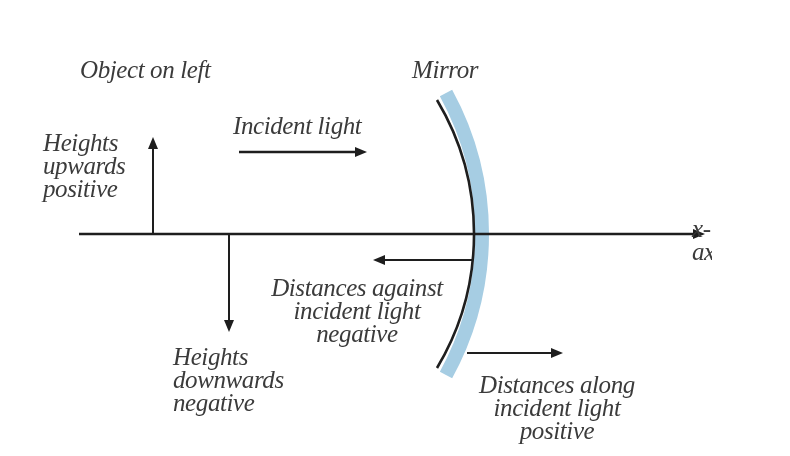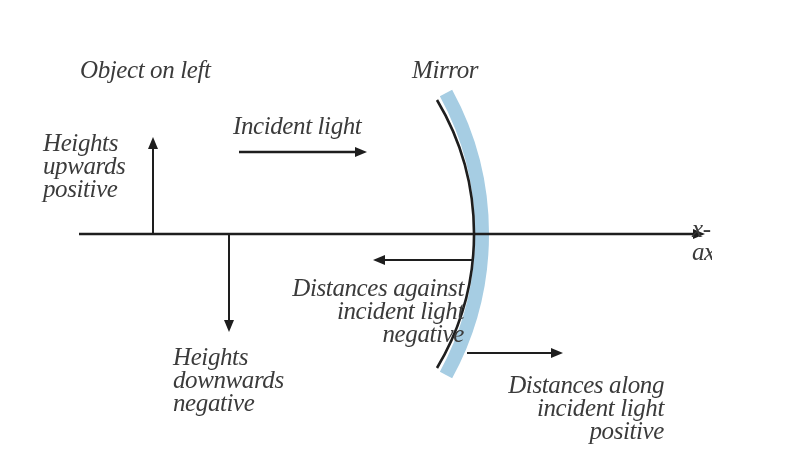--- a/index.html
+++ b/index.html
@@ -20,21 +20,21 @@
   }
   .stage svg{position:absolute;left:0;top:0;}
   .lbl{
     position:absolute;
     font-size:25px;
     line-height:23px;
     letter-spacing:-0.4px;
     white-space:pre-line;
     color:var(--text);
   }
-  .lbl.center{text-align:right;}
+  .lbl.center{text-align:center;}
   .axis-line{stroke:var(--stroke);stroke-width:2.4;}
   .arrow-line{stroke:var(--stroke);stroke-width:2;}
   .arrow-line.thick{stroke-width:2.6;}
   .arrow-head{fill:var(--stroke);}
   .mirror-glass-band{fill:none;stroke:var(--mirror-glass);stroke-width:14;stroke-linecap:butt;}
   .mirror-surface-line{fill:none;stroke:var(--stroke);stroke-width:2.6;stroke-linecap:butt;}
 </style>
 </head>
 <body>
 

